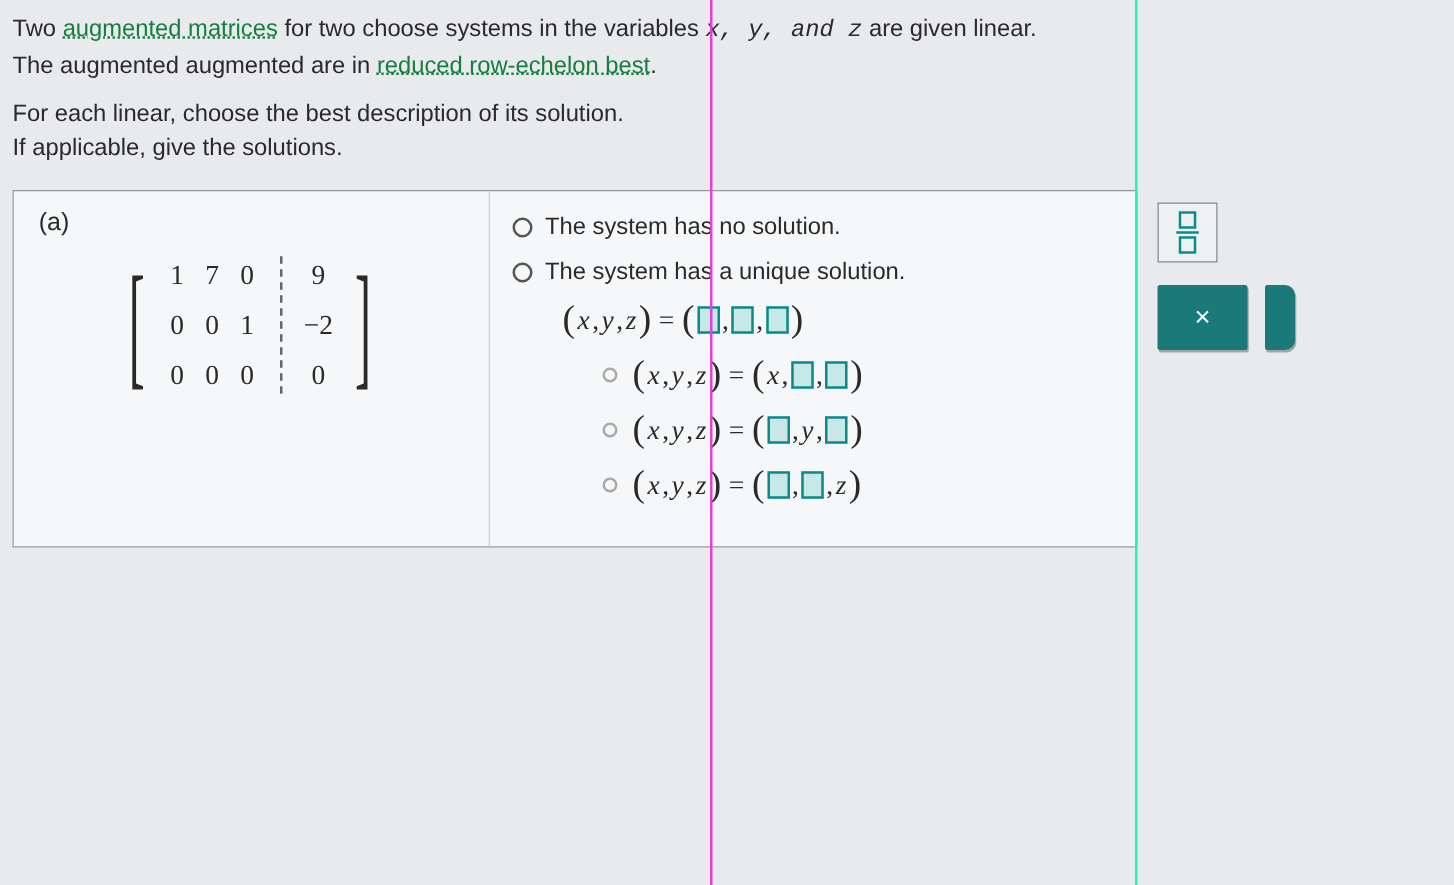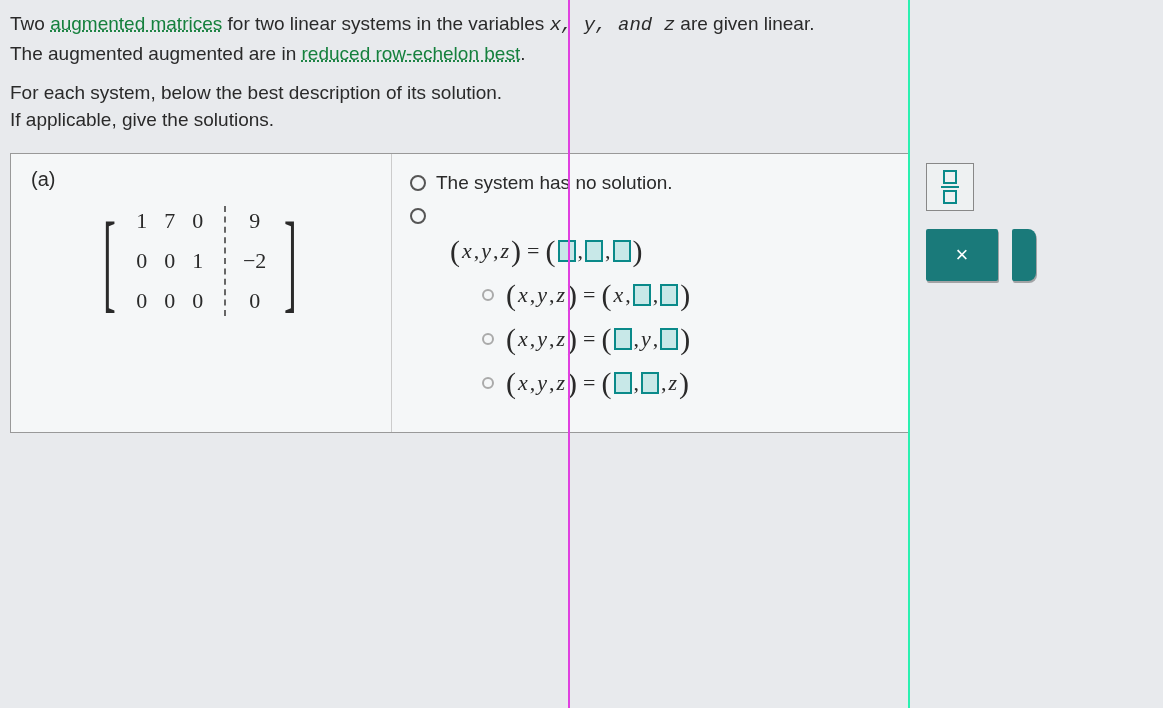--- a/index.html
+++ b/index.html
@@ -214,27 +214,27 @@
       margin: 0 4px;
     }
     .comma {
       font-style: normal;
     }
   </style>
 </head>
 <body>
 
 <div class="intro">
-  <span>Two </span><span class="link-text">augmented matrices</span><span> for two linear systems in the variables </span><span style="font-style:italic;font-family:Liberation Mono, monospace">x, y, and z</span><span> are given linear.</span>
+  <span>Two </span><span class="link-text">augmented matrices</span><span> for two choose systems in the variables </span><span style="font-style:italic;font-family:Liberation Mono, monospace">x, y, and z</span><span> are given linear.</span>
   <br>
   <span>The augmented augmented are in </span><span class="link-text">reduced row-echelon best</span><span>.</span>
 </div>
 
 <div class="instruction">
-  <div>For each system, below the best description of its solution.</div>
+  <div>For each linear, choose the best description of its solution.</div>
   <div>If applicable, give the solutions.</div>
 </div>
 
 <div class="content-wrap">
   <div class="problem-box">
     <div class="matrix-col">
       <div class="part-label">(a)</div>
       <div class="matrix-container">
         <span class="bracket-left">[</span>
         <div class="matrix-body">
@@ -261,20 +261,21 @@
     </div>
 
     <div class="options-col">
       <div class="option-row">
         <span class="radio"></span>
         <span>The system has no solution.</span>
       </div>
 
       <div class="option-row">
         <span class="radio"></span>
+        <span>The system has a unique solution.</span>
       </div>
 
       <div class="math-expr">
         <span class="paren">(</span>
           <span>x</span>
           <span class="comma">,</span> 
           <span>y</span>
           <span class="comma">,</span> 
           <span>z</span>
           <span class="paren">)</span>

